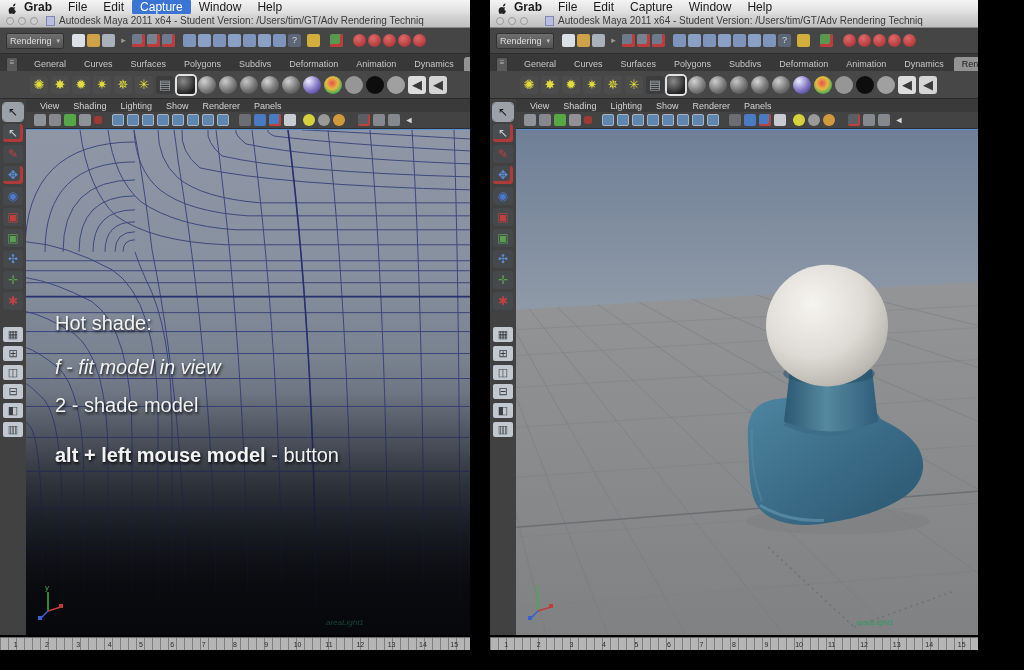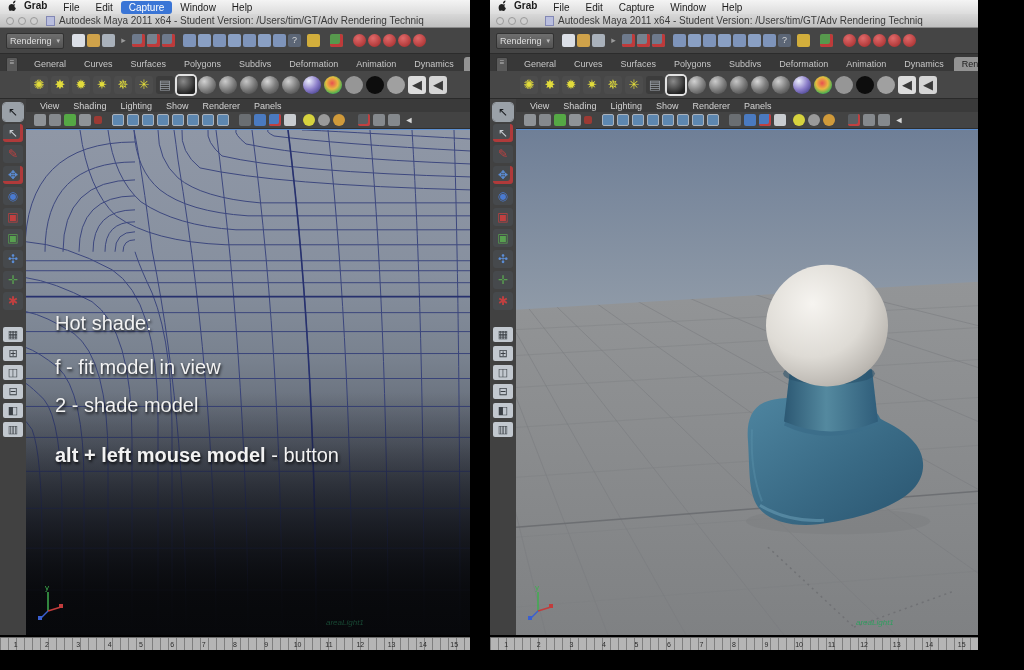--- a/index.html
+++ b/index.html
@@ -5,21 +5,21 @@
   * { margin:0; padding:0; box-sizing:border-box; }
   html,body { width:1024px; height:670px; background:#000; overflow:hidden;
     font-family:"Liberation Sans", sans-serif; }
 
   .shot { position:absolute; top:0; height:651px; overflow:hidden; background:#000; }
   .shot.left  { left:0;   width:470px; }
   .shot.right { left:490px; width:488px; }
 
   
   .macmenu { height:14px; background:linear-gradient(#f4f4f4,#dcdcdc);
-    display:flex; align-items:flex-start; font-size:10px; color:#1a1a1a; padding-left:6px; }
+    display:flex; align-items:flex-end; font-size:12px; color:#1a1a1a; padding-left:6px; }
   .apple-wrap { width:14px; display:flex; justify-content:center; }
   .app-name { font-weight:bold; padding:0 8px 0 4px; }
   .menu-items { display:flex; height:100%; align-items:center; }
   .menu-item { padding:1px 8px; border-radius:3px; }
   .menu-item.sel { background:#3a75d6; color:#fff; }
 
   
   .titlebar { position:relative; height:14px; background:linear-gradient(#d8d8d8,#bfbfbf);
     border-bottom:1px solid #8a8a8a; display:flex; align-items:center; justify-content:center;
     font-size:10px; color:#3a3a3a; white-space:nowrap; overflow:hidden; }
@@ -73,21 +73,21 @@
   .viewport { position:relative; flex:1; overflow:hidden; border-top:1px solid #5c8fd0; }
   .viewport svg.scene { position:absolute; inset:0; width:100%; height:100%; display:block; }
   .vp-left-bg { position:absolute; inset:0;
     background:linear-gradient(180deg,#8f97a6 0%,#87909f 28%,#79828f 45%,#5d6470 62%,#343944 78%,#15181f 91%,#0b0d12 100%); }
   .vp-shade { position:absolute; inset:0; pointer-events:none;
     background:linear-gradient(180deg, rgba(20,22,28,0) 0%, rgba(20,22,28,0) 52%, rgba(16,18,24,.62) 76%, rgba(8,9,12,.94) 92%, #07080b 100%); }
 
   .hotkeys { position:absolute; left:29px; top:0; width:400px; color:#f2f2f2;
     text-shadow:1px 2px 3px rgba(0,0,0,.85); z-index:5; pointer-events:none; }
   .hk-title { position:absolute; top:182px; left:0; font-size:20px; }
-  .hk-fit   { position:absolute; top:226px; left:0; font-size:20px; }
+  .hk-fit   { position:absolute; top:226px; left:0; font-size:20px;font-style:italic; }
   .hk-shade { position:absolute; top:264px; left:0; font-size:20px; }
   .hk-bold  { position:absolute; top:310px; left:0; font-size:20px; line-height:30px; }
   .hk-bold b { font-weight:bold; }
 
   .gizmo { position:absolute; left:8px; bottom:14px; }
   .cam-label { position:absolute; bottom:8px; font-size:8px; font-style:italic; }
 
   
   .timeline { margin-top:2px; height:13px; background:#b5b5b5; border-top:1px solid #6e6e6e;
     display:flex; align-items:center; position:relative;

